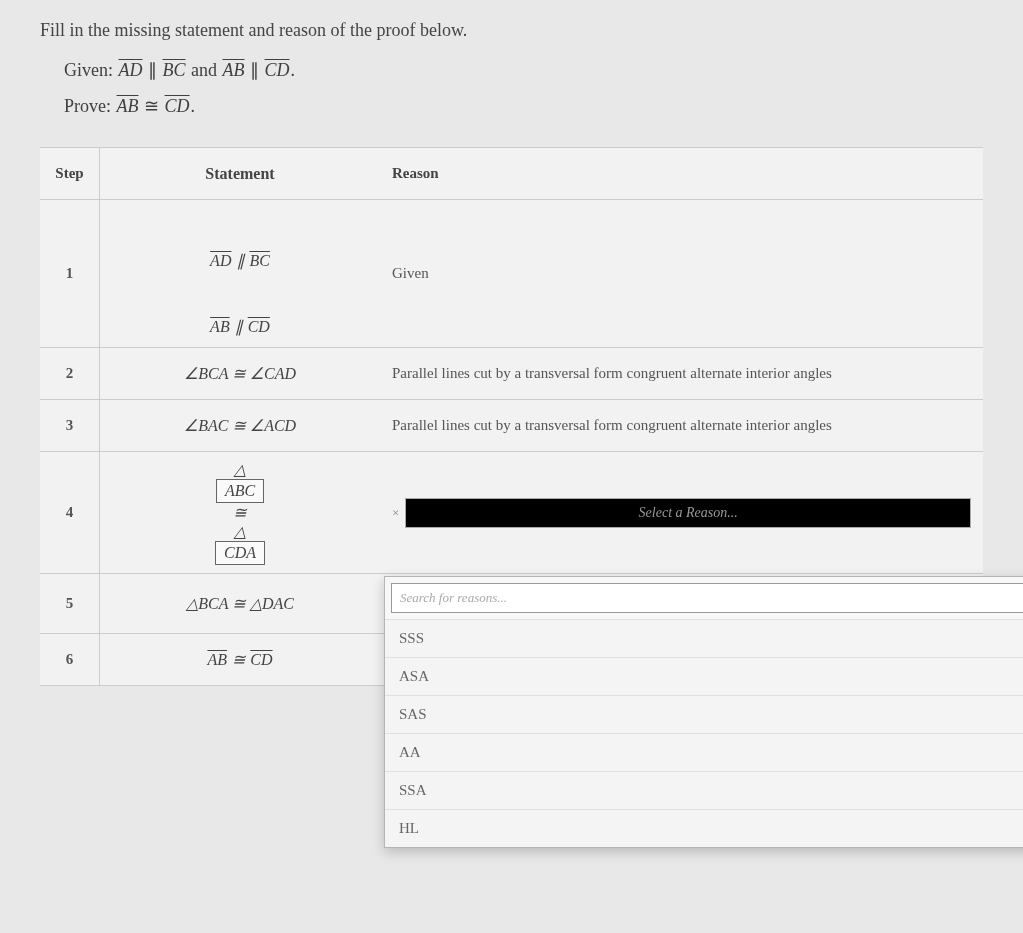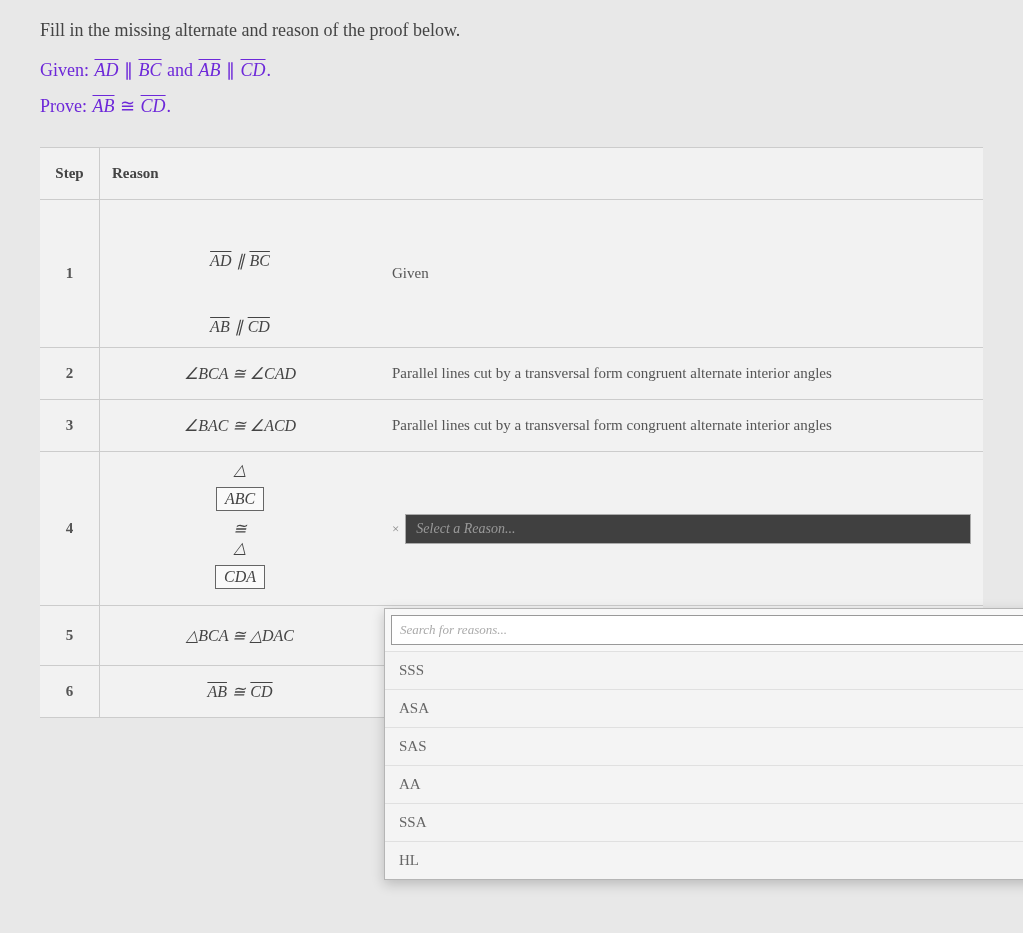--- a/index.html
+++ b/index.html
@@ -10,22 +10,23 @@
     padding: 20px 40px;
     width: 1023px;
   }
   .problem-text {
     font-size: 18px;
     color: #444;
     margin-bottom: 18px;
   }
   .math-line {
     font-size: 18px;
-    color: #6d28d9;
+    color: #404040;
     margin-bottom: 14px;
+    margin-left: 24px;
   }
   .overline {
     text-decoration: overline;
     font-style: italic;
     padding: 0 1px;
   }
   .proof-table {
     margin-top: 30px;
     display: flex;
     flex-direction: column;
@@ -72,33 +73,34 @@
   .header-row .stmt-col,
   .header-row .reason-col {
     font-weight: bold;
     font-style: normal;
     color: #444;
   }
   .boxed {
     display: inline-block;
     border: 1px solid #666;
     padding: 2px 8px;
-    margin: 8px 2px;
+    margin: 0 2px;
     background: #fafafa;
     font-style: italic;
   }
   .stmt-line { line-height: 1.6; margin-top: 40px; }
   .select-reason {
     flex: 1;
     border: 1px solid #aaa;
-    background: #404040;
+    background: #000000;
     color: #999;
     padding: 6px 10px;
     font-style: italic;
     font-size: 14px;
+    text-align: center;
   }
   .close-x {
     color: #888;
     font-size: 13px;
     margin-right: 6px;
     cursor: pointer;
   }
   .dropdown {
     position: absolute;
     left: 4px;
@@ -123,21 +125,21 @@
     color: #666;
     font-size: 15px;
     border-top: 1px solid #e0e0e0;
     cursor: pointer;
     background: #f4f4f4;
   }
 </style>
 </head>
 <body>
 
-<div class="problem-text">Fill in the missing alternate and reason of the proof below.</div>
+<div class="problem-text">Fill in the missing statement and reason of the proof below.</div>
 
 <div class="math-line">
   <span>Given:</span>
   <span class="overline">AD</span>
   <span>∥</span>
   <span class="overline">BC</span>
   <span>and</span>
   <span class="overline">AB</span>
   <span>∥</span>
   <span class="overline">CD</span><span>.</span>
@@ -147,20 +149,21 @@
   <span>Prove:</span>
   <span class="overline">AB</span>
   <span>≅</span>
   <span class="overline">CD</span><span>.</span>
 </div>
 
 <div class="proof-table">
 
   <div class="proof-row header-row">
     <div class="step-col">Step</div>
+    <div class="stmt-col">Statement</div>
     <div class="reason-col">Reason</div>
   </div>
 
   <div class="proof-row">
     <div class="step-col">1</div>
     <div class="stmt-col">
       <div class="stmt-line">
         <span class="overline">AD</span>
         <span>∥</span>
         <span class="overline">BC</span>

